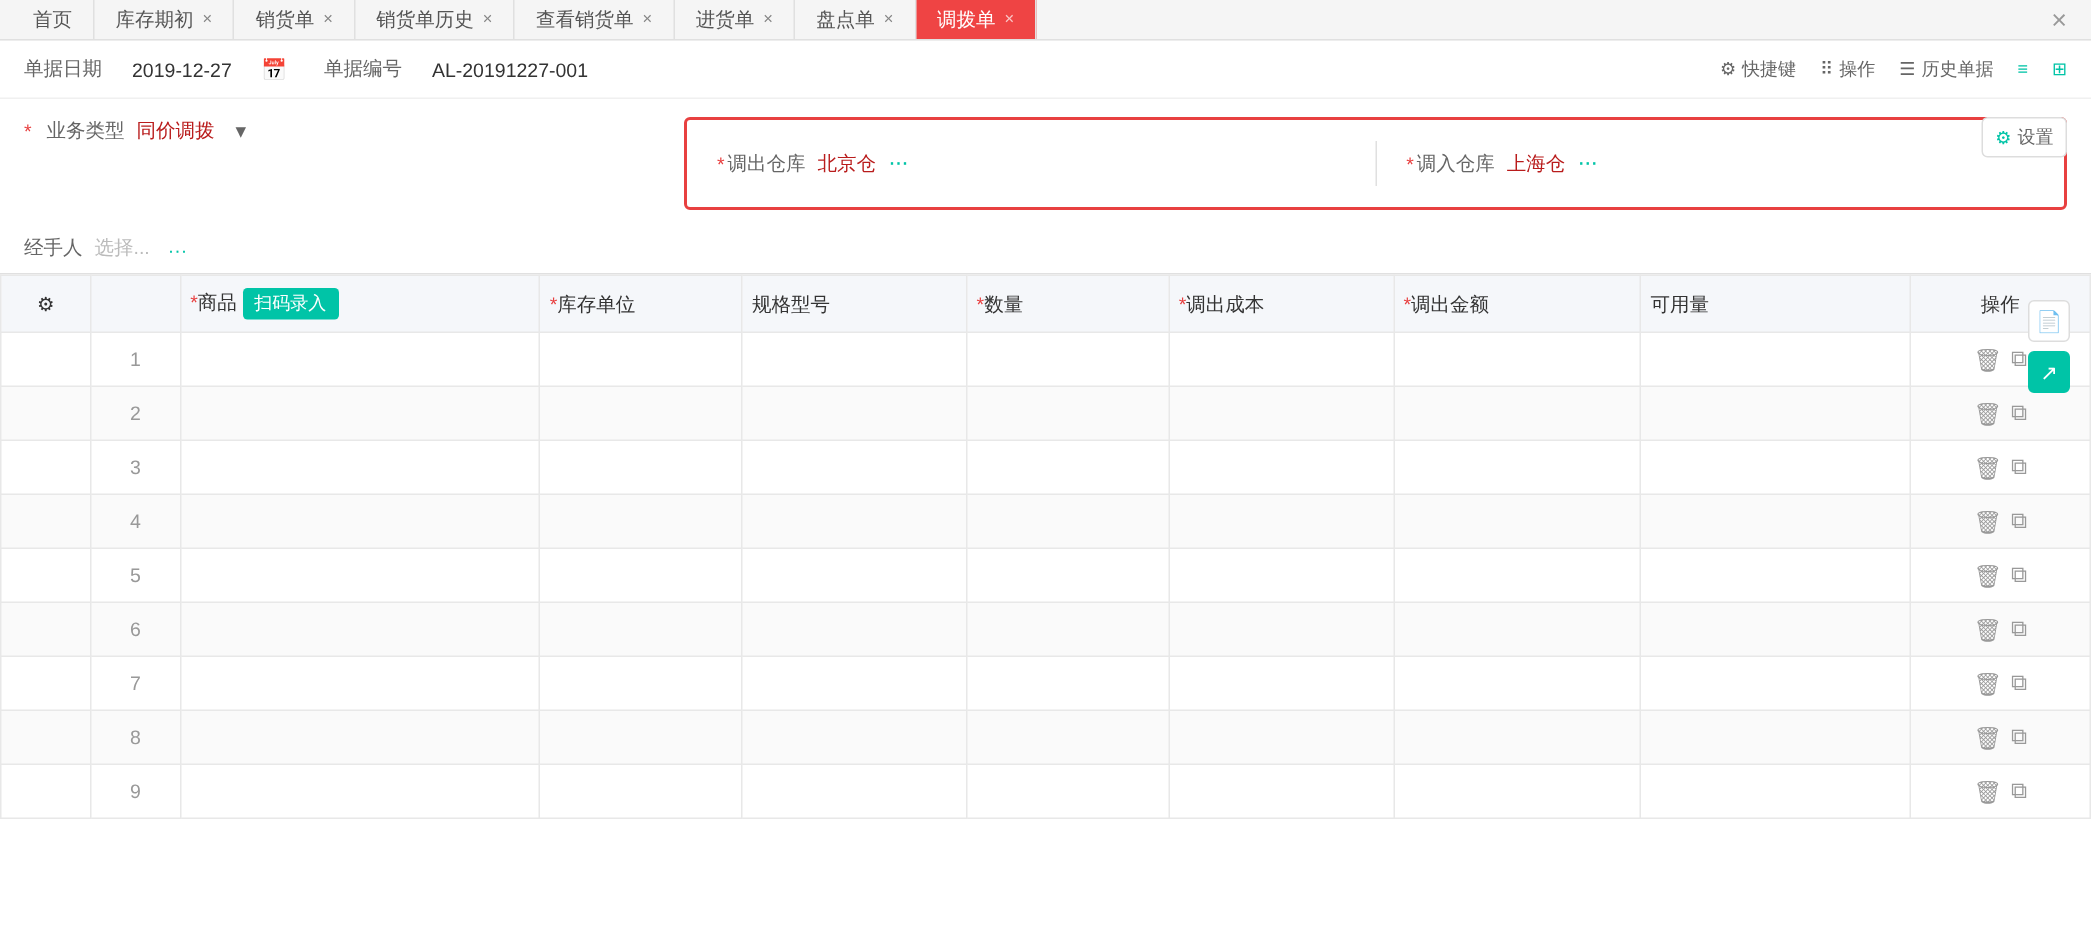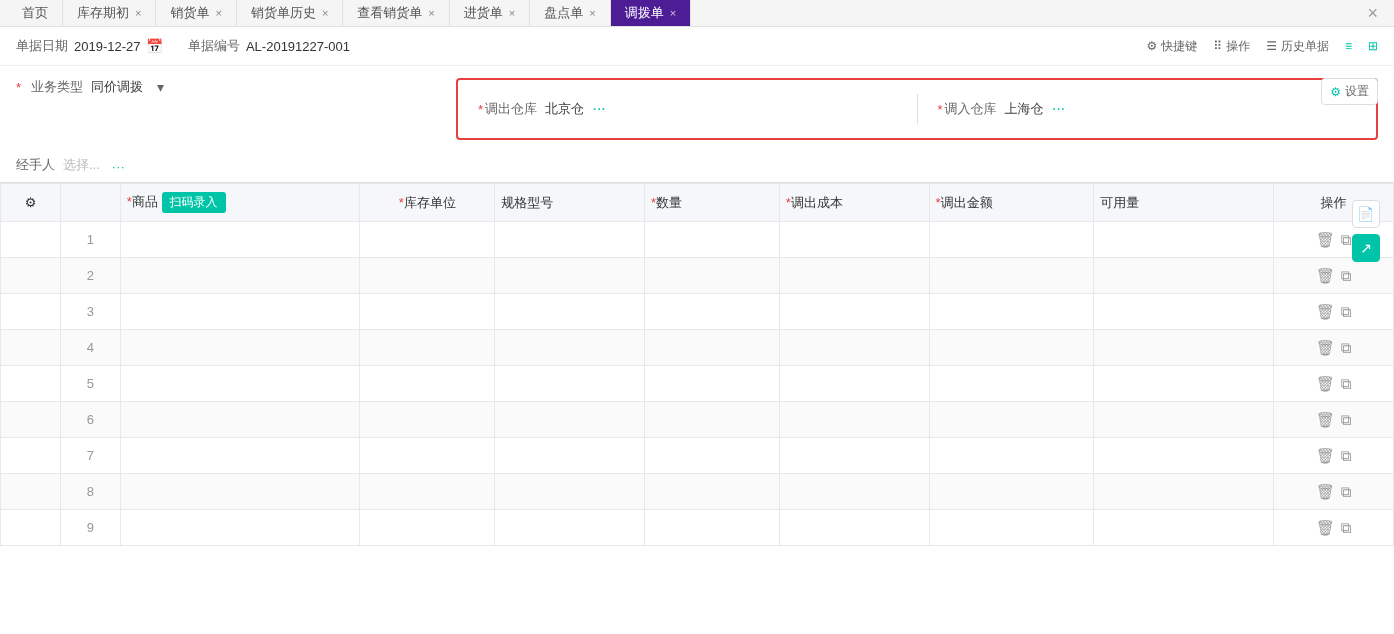--- a/index.html
+++ b/index.html
@@ -9,54 +9,54 @@
     .tab-bar {
       display: flex; align-items: center; background: #f5f5f5; border-bottom: 1px solid #e0e0e0;
       height: 27px; padding: 0 8px; position: relative;
     }
     .tab-item {
       display: flex; align-items: center; padding: 0 14px; height: 100%; cursor: pointer;
       font-size: 13px; color: #555; border-right: 1px solid #e0e0e0; white-space: nowrap;
       position: relative;
     }
     .tab-item.active {
-      background: #4c1d95; color: #fff; font-weight: 500;
+      background: #ef4444; color: #fff; font-weight: 500;
     }
     .tab-item .tab-close {
       margin-left: 6px; font-size: 11px; cursor: pointer; opacity: 0.7;
     }
     .tab-item.active .tab-close { color: #fff; }
     .tab-close-all {
       margin-left: auto; cursor: pointer; font-size: 18px; color: #999; padding: 0 8px;
     }
 
     
     .header-row {
       display: flex; align-items: center; padding: 10px 16px; border-bottom: 1px solid #f0f0f0;
       background: #fff; gap: 24px;
     }
-    .header-field { display: flex; align-items: center; gap: 6px; font-size: 13px; }
+    .header-field { display: flex; align-items: center; gap: 20px; font-size: 13px; }
     .header-label { color: #666; }
     .header-value { color: #333; font-weight: 500; text-align: center; }
     .calendar-icon { color: #00c4a7; cursor: pointer; font-size: 14px; }
     .header-right { margin-left: auto; display: flex; align-items: center; gap: 16px; }
     .header-action { display: flex; align-items: center; gap: 4px; color: #666; cursor: pointer; font-size: 12px; }
 
     
     .form-area { padding: 12px 16px; display: flex; align-items: flex-start; gap: 0; }
     .form-left { display: flex; flex-direction: column; gap: 12px; min-width: 420px; }
     .form-right {
       flex: 1; border: 2px solid #e84040; border-radius: 4px; padding: 14px 20px;
       display: flex; align-items: center; gap: 0; margin-left: 20px;
       background: #fff; position: relative;
     }
     .form-field { display: flex; align-items: center; gap: 8px; }
     .required-star { color: #e84040; margin-right: 2px; }
     .field-label { color: #666; }
-    .field-value { color: #404040; }
+    .field-value { color: #b91c1c; }
     .dropdown-btn { color: #666; cursor: pointer; font-size: 14px; margin-left: 6px; }
     .field-more { color: #00c4a7; cursor: pointer; font-size: 16px; letter-spacing: -1px; margin-left: 8px; }
     .form-right-left { flex: 1; display: flex; align-items: center; }
     .form-right-right { flex: 1; display: flex; align-items: center; }
     .form-right-divider { width: 1px; height: 30px; background: #e0e0e0; margin: 0 20px; }
     .settings-btn {
       position: absolute; right: -2px; top: -2px;
       background: #fff; border: 1px solid #ddd; border-radius: 4px;
       padding: 4px 8px; color: #666; cursor: pointer; font-size: 12px;
       display: flex; align-items: center; gap: 4px;
@@ -78,21 +78,21 @@
       font-weight: 500; font-size: 13px; color: #333; white-space: nowrap;
     }
     tbody tr { height: 36px; }
     tbody tr:nth-child(even) { background: #fafafa; }
     tbody td {
       border: 1px solid #e8e8e8; padding: 4px 6px; font-size: 13px; color: #333;
     }
     .row-num { text-align: center; color: #999; width: 40px; }
     .col-settings { width: 40px; text-align: center; }
     .col-product { width: 160px; }
-    .col-unit { width: 90px; text-align: center; }
+    .col-unit { width: 90px; }
     .col-spec { width: 100px; }
     .col-qty { width: 90px; margin-left: 36px; }
     .col-cost { width: 100px; }
     .col-amount { width: 110px; }
     .col-avail { width: 120px; }
     .col-op { width: 80px; text-align: center; }
 
     .scan-btn {
       background: #00c4a7; color: #fff; border: none; border-radius: 3px;
       padding: 2px 8px; font-size: 12px; cursor: pointer;

